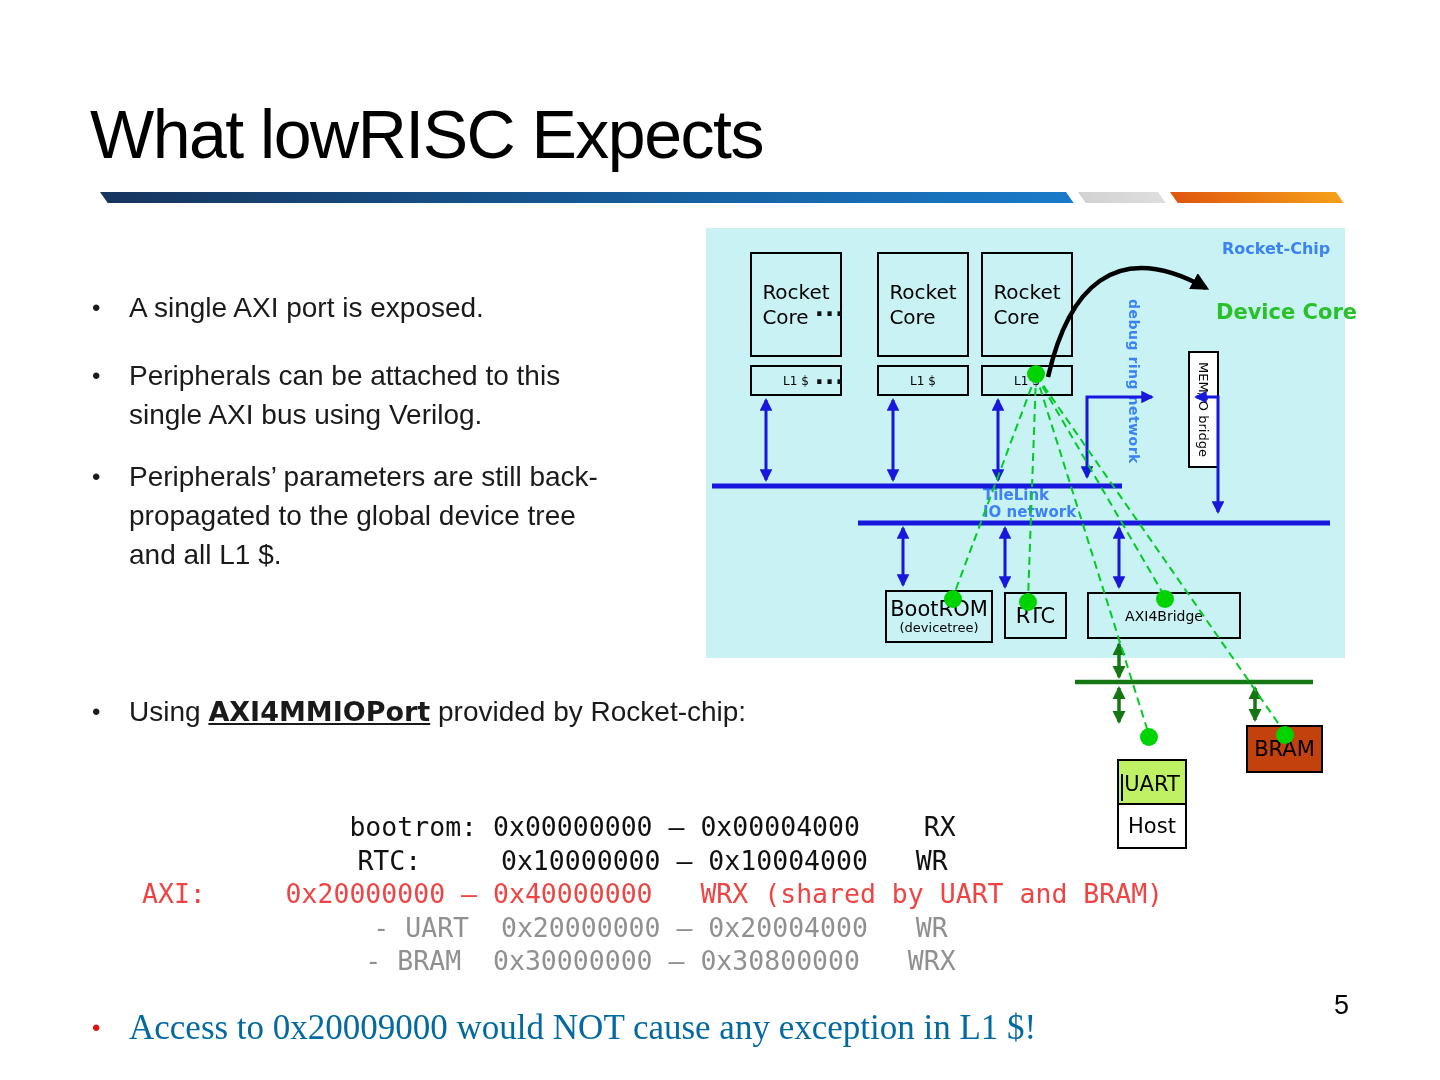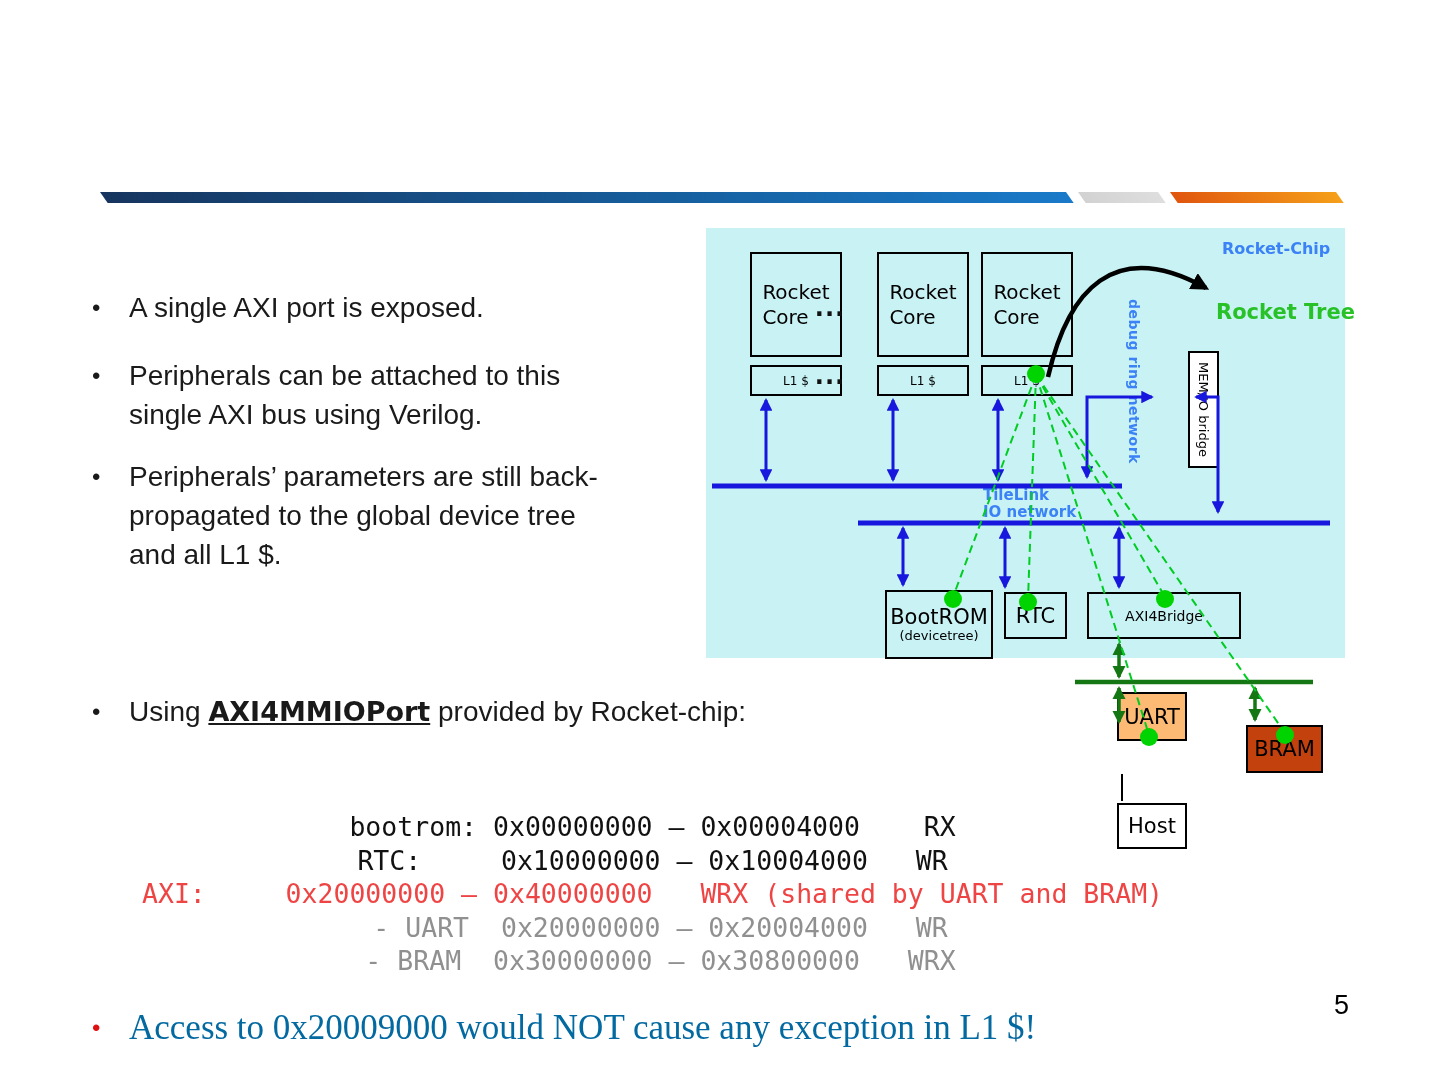--- a/index.html
+++ b/index.html
@@ -46,41 +46,42 @@
   .core3{left:952px;top:252px;width:92px;height:105px;}
   .l1box{font-size:12px;}
   .l11{left:721px;top:365px;width:92px;height:31px;}
   .l12{left:848px;top:365px;width:92px;height:31px;}
   .l13{left:952px;top:365px;width:92px;height:31px;}
   .hdots{position:absolute;width:36px;text-align:center;font-weight:bold;font-size:24px;
          letter-spacing:1px;font-family:"DejaVu Sans",sans-serif;z-index:1;}
   .dots1{left:812px;top:294px;} .dots2{left:812px;top:362px;}
   .memio{left:1159px;top:351px;width:31px;height:117px;background:#fff;border-width:2px;
          font-size:13px;writing-mode:vertical-rl;}
-  .bootrom{left:856px;top:590px;width:108px;height:69px;flex-direction:column;}
+  .bootrom{left:856px;top:590px;width:108px;height:53px;flex-direction:column;}
   .bootrom .l1line{font-size:21px;line-height:22px;}
   .bootrom .l2line{font-size:13px;line-height:15px;}
   .rtc{left:975px;top:592px;width:63px;height:47px;font-size:21px;}
   .axibridge{left:1058px;top:592px;width:154px;height:47px;font-size:14px;}
-  .uart{left:1088px;top:692px;width:70px;height:49px;font-size:21px;background:#fdba74;}
+  .uart{left:1088px;top:759px;width:70px;height:49px;font-size:21px;background:#bef264;}
   .bram{left:1217px;top:725px;width:77px;height:48px;font-size:21px;background:#c2410c;}
   .host{left:1088px;top:803px;width:70px;height:46px;font-size:21px;background:#fff;border-width:2px;}
   .dlabel{position:absolute;font-family:"DejaVu Sans",sans-serif;color:#3b82f6;z-index:1;}
   .lbl-rocketchip{left:1222px;top:239px;font-weight:bold;font-size:16px;}
   .lbl-devicetree{left:1216px;top:300px;font-weight:bold;font-size:21px;color:#28c128;}
   .lbl-debugring{left:1126px;top:299px;height:182px;writing-mode:vertical-rl;font-weight:bold;
                  font-size:14px;letter-spacing:0.5px;}
   .lbl-tilelink{left:983px;top:487px;font-weight:bold;font-size:15px;line-height:17px;white-space:pre-line;}
   .overlay{position:absolute;left:0;top:0;width:1440px;height:1080px;z-index:2;pointer-events:none;}
 </style>
 </head>
 <body>
 
 <div class="slide">
 
+  <h1 class="title">What lowRISC Expects</h1>
 
   <div class="rule">
     <div class="seg seg-blue"></div>
     <div class="seg seg-gray"></div>
     <div class="seg seg-orange"></div>
   </div>
 
   <div class="bullet b1">
     <span class="dot">•</span>
     <span class="btxt">A single AXI port is exposed.</span>
@@ -131,21 +132,21 @@
     <div class="l1line">BootROM</div>
     <div class="l2line">(devicetree)</div>
   </div>
   <div class="dbox rtc">RTC</div>
   <div class="dbox axibridge">AXI4Bridge</div>
   <div class="dbox uart">UART</div>
   <div class="dbox bram">BRAM</div>
   <div class="dbox host">Host</div>
 
   <div class="dlabel lbl-rocketchip">Rocket-Chip</div>
-  <div class="dlabel lbl-devicetree">Rocket Tree</div>
+  <div class="dlabel lbl-devicetree">Device Core</div>
   <div class="dlabel lbl-debugring">debug ring network</div>
   <div class="dlabel lbl-tilelink">TileLink
 IO network</div>
 
   <svg class="overlay" viewBox="0 0 1440 1080" xmlns="http://www.w3.org/2000/svg">
     <defs>
       <marker id="mb" viewBox="0 0 10 10" refX="8.5" refY="5" markerWidth="4.2" markerHeight="4.2" orient="auto-start-reverse">
         <path d="M0 0 L10 5 L0 10 z" fill="#1717dd"></path>
       </marker>
       <marker id="mg" viewBox="0 0 10 10" refX="8.5" refY="5" markerWidth="3.8" markerHeight="3.8" orient="auto-start-reverse">

